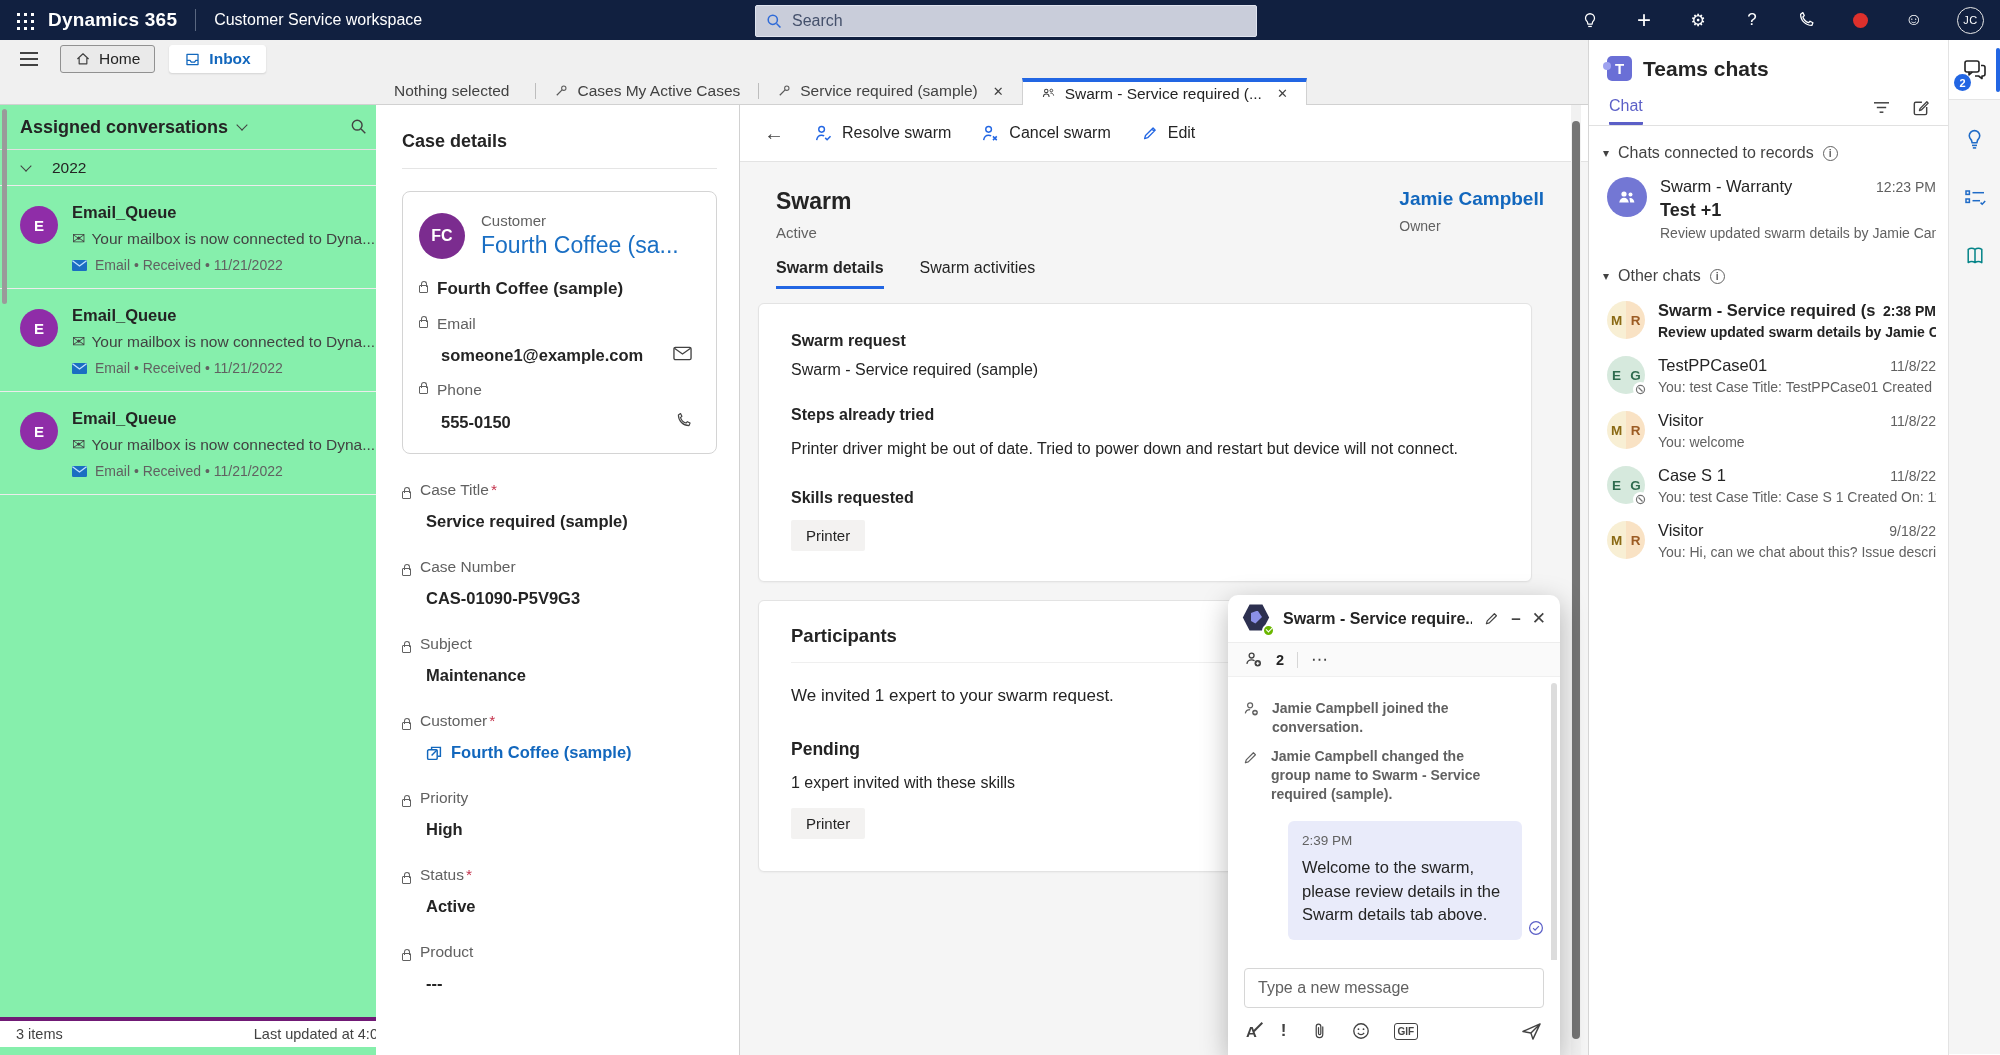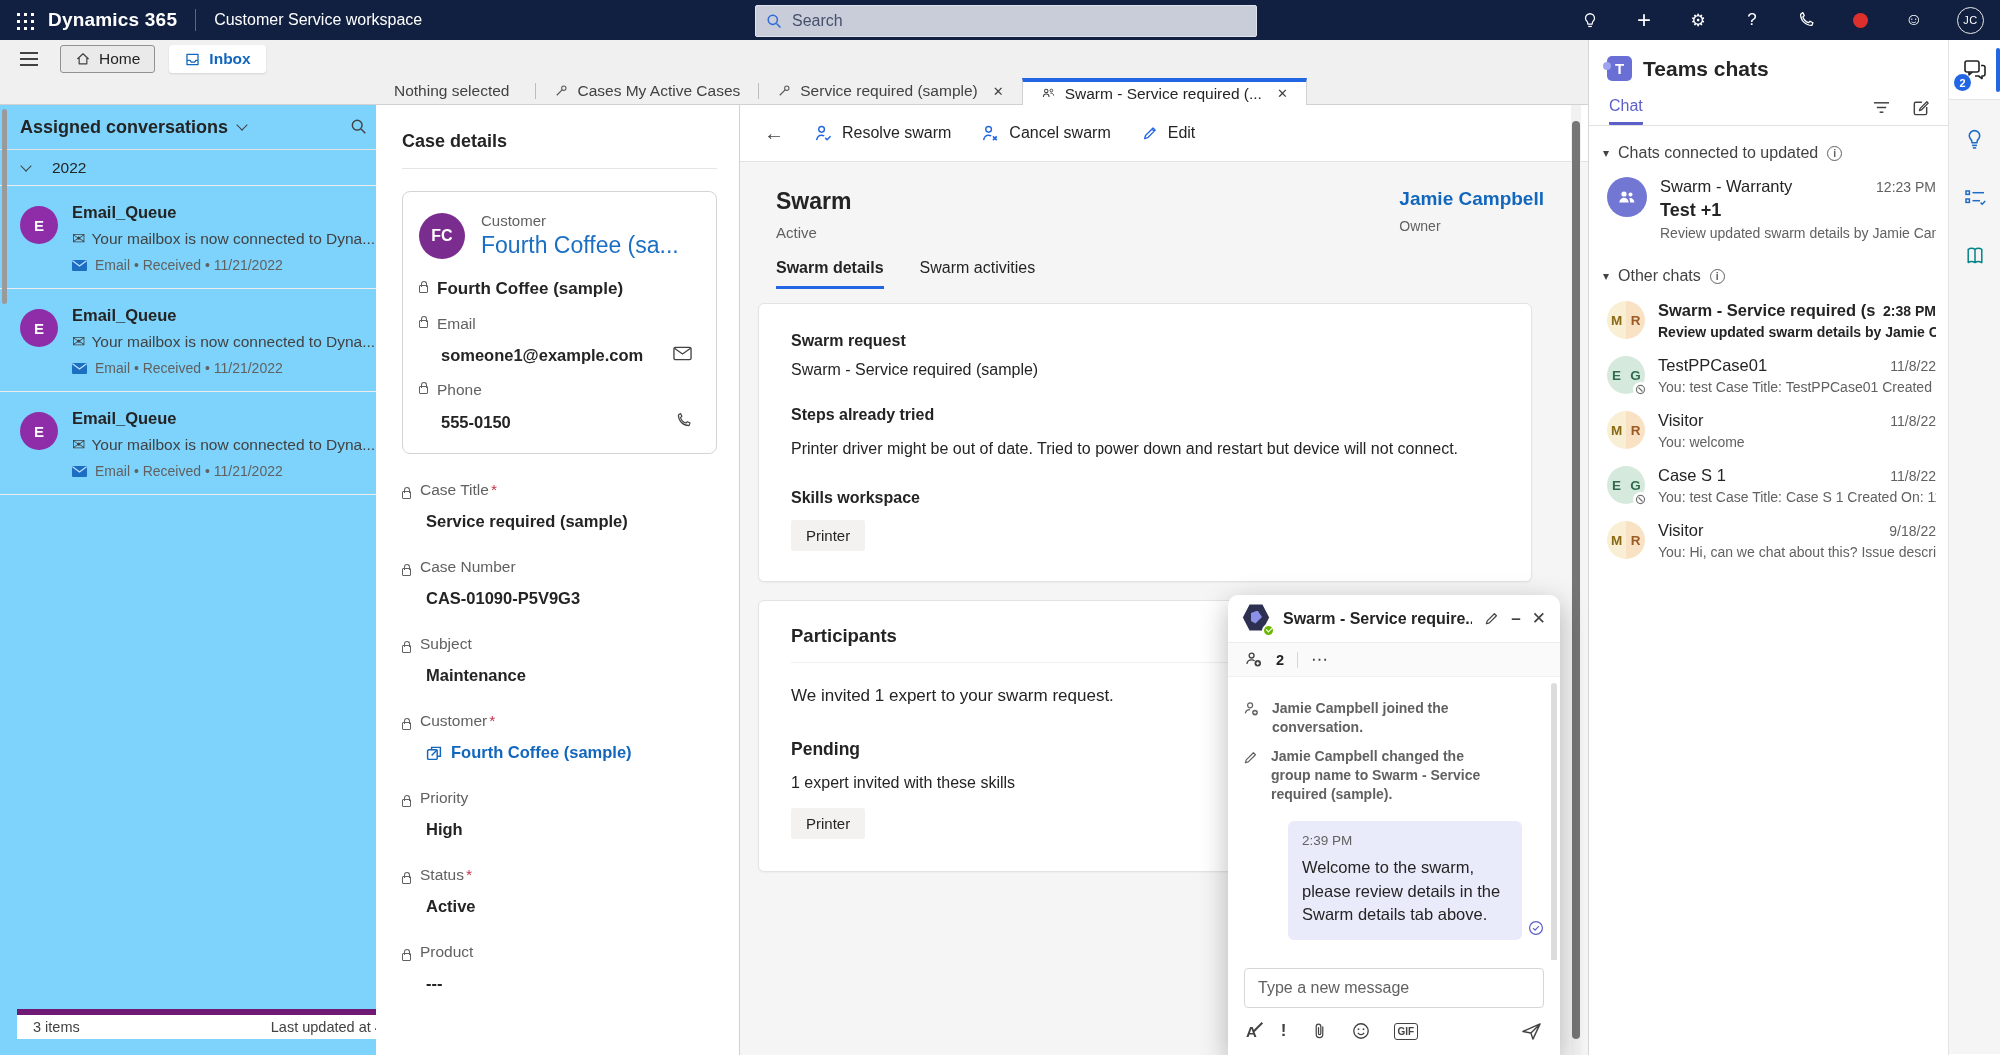--- a/index.html
+++ b/index.html
@@ -32,39 +32,39 @@
   
   .tabstrip { position:absolute; left:0; top:78px; width:1588px; height:27px; background:#f0f0f0; border-bottom:1px solid #d1d1d1; display:flex; align-items:stretch; padding-left:384px; }
   .pane-label { display:flex; align-items:center; font-size:15.5px; color:#424242; padding:0 26px 0 10px; }
   .vsep { width:1px; height:16px; background:#bdbdbd; align-self:center; }
   .dtab { display:flex; align-items:center; gap:9px; padding:0 18px; font-size:15.5px; color:#424242; cursor:pointer; }
   .dtab svg { color:#5b5b5b; }
   .tclose { font-size:13px; color:#424242; margin-left:6px; cursor:pointer; }
   .dtab.active { background:#fff; border-top:4px solid #2266e3; border-left:1px solid #d1d1d1; border-right:1px solid #d1d1d1; margin-bottom:-1px; color:#242424; }
 
   
-  .sidebar { position:absolute; left:0; top:105px; width:428px; height:950px; background:#7dd3fc; border-right:1px solid #d1d1d1; }
+  .sidebar { position:absolute; left:0; top:105px; width:428px; height:950px; background:#86efac; border-right:1px solid #d1d1d1; }
   .sb-thumb { position:absolute; left:2px; top:4px; width:5px; height:195px; background:#9a9a9a; border-radius:3px; }
   .sb-head { height:44px; display:flex; align-items:center; padding:0 20px 0 20px; }
   .sb-title { font-size:18px; font-weight:600; color:#242424; display:flex; align-items:center; gap:10px; cursor:pointer; }
   .chev { width:8px; height:8px; border-right:1.8px solid #424242; border-bottom:1.8px solid #424242; transform:rotate(45deg); display:inline-block; margin-top:-4px; }
   .sb-actions { margin-left:auto; display:flex; align-items:center; gap:22px; color:#424242; }
   .sb-actions .gl { font-size:20px; cursor:pointer; }
   .hline { height:1px; background:#e1e1e1; }
   .sb-group { height:36px; display:flex; align-items:center; padding:0 18px 0 22px; font-size:15.5px; color:#242424; border-bottom:1px solid #ececec; }
   .sb-group .cnt { margin-left:auto; color:#616161; font-size:14.5px; }
   .sb-group .chev { margin-right:22px; }
   .conv { display:flex; gap:14px; padding:17px 14px 15px 20px; border-bottom:1px solid #ececec; cursor:pointer; }
   .conv-av { width:38px; height:38px; border-radius:50%; background:#8f2da8; color:#fff; font-size:15px; font-weight:600; display:flex; align-items:center; justify-content:center; flex:0 0 auto; margin-top:3px; }
   .conv-body { min-width:0; flex:1; }
   .conv-q { font-size:16.5px; font-weight:700; color:#242424; }
   .conv-s { margin-top:7px; font-size:15.5px; color:#424242; display:flex; align-items:center; gap:6px; white-space:nowrap; overflow:hidden; }
   .conv-s .env { font-size:16px; color:#424242; }
   .conv-m { margin-top:9px; font-size:14px; color:#616161; display:flex; align-items:center; gap:8px; }
-  .sb-foot { position:absolute; left:0; bottom:16px; width:100%; height:30px; border-top:6px solid #701a75; display:flex; align-items:center; justify-content:space-between; padding:0 16px; font-size:14.5px; color:#424242; background:#fff;margin-left:17px; }
+  .sb-foot { position:absolute; left:0; bottom:8px; width:100%; height:30px; border-top:4px solid #701a75; display:flex; align-items:center; justify-content:space-between; padding:0 16px; font-size:14.5px; color:#424242; background:#fff; }
 
   
   .casepanel { position:absolute; left:376px; top:105px; width:364px; height:950px; background:#fff; border-right:1px solid #d1d1d1; padding:26px 22px 0 26px; overflow:hidden; }
   .cd-title { font-size:18px; font-weight:600; }
   .cd-div { height:1px; background:#e5e5e5; margin-top:16px; }
   .cd-card { margin-top:22px; border:1px solid #d4d4d4; border-radius:8px; padding:20px 16px 20px 16px; }
   .cc-top { display:flex; gap:16px; align-items:center; }
   .cc-av { width:46px; height:46px; border-radius:50%; background:#7b2c8f; color:#fff; font-weight:700; font-size:16px; display:flex; align-items:center; justify-content:center; flex:0 0 auto; }
   .cc-lbl { font-size:15px; color:#616161; }
   .cc-name { font-size:23px; color:#1a6fc4; margin-top:3px; white-space:nowrap; overflow:hidden; max-width:236px; cursor:pointer; }
@@ -488,21 +488,21 @@
   <div class="mtabs">
     <div class="mtab active">Swarm details</div>
     <div class="mtab">Swarm activities</div>
   </div>
 
   <div class="card card1">
     <div class="blabel">Swarm request</div>
     <div class="btext">Swarm - Service required (sample)</div>
     <div class="blabel" style="margin-top:27px;">Steps already tried</div>
     <div class="btext" style="margin-top:16px;">Printer driver might be out of date. Tried to power down and restart but device will not connect.</div>
-    <div class="blabel" style="margin-top:31px;">Skills workspace</div>
+    <div class="blabel" style="margin-top:31px;">Skills requested</div>
     <div class="chip">Printer</div>
   </div>
 
   <div class="card card2">
     <div class="sec-title">Participants</div>
     <div class="hline"></div>
     <div class="ptext">We invited 1 expert to your swarm request.</div>
     <div class="pend-t">Pending</div>
     <div class="pend-x">1 expert invited with these skills</div>
     <div class="chip" style="margin-top:16px;">Printer</div>
@@ -614,21 +614,21 @@
             <path d="M16.5 9.5 V16 a1.5 1.5 0 0 1-1.5 1.5 H5 A1.5 1.5 0 0 1 3.5 16 V6 A1.5 1.5 0 0 1 5 4.5 h6.5" fill="none" stroke="#424242" stroke-width="1.5"></path>
             <path d="M9.5 11.2 l7.2-7.2 1.4 1.4-7.2 7.2-2 .6z" fill="none" stroke="#424242" stroke-width="1.4" stroke-linejoin="round"></path>
           </svg>
         </span>
     </div>
   </div>
   <div class="tm-div"></div>
 
   <div class="tm-sec">
     <span class="car">▾</span>
-    <span>Chats connected to updated</span>
+    <span>Chats connected to records</span>
     <span class="info">i</span>
   </div>
 
   <div class="tmitem">
     <div class="tm-av">
       <svg width="22" height="20" viewBox="0 0 22 20">
           <circle cx="8" cy="7" r="2.6" fill="#fff"></circle>
           <circle cx="14.5" cy="7.4" r="2" fill="#fff"></circle>
           <path d="M3.2 15.5c.5-3 2.4-4.8 4.8-4.8s4.3 1.8 4.8 4.8z" fill="#fff"></path>
           <path d="M13.4 11.2c2.3-.6 4.6 1 5 4.3h-4.2" fill="#fff"></path>

